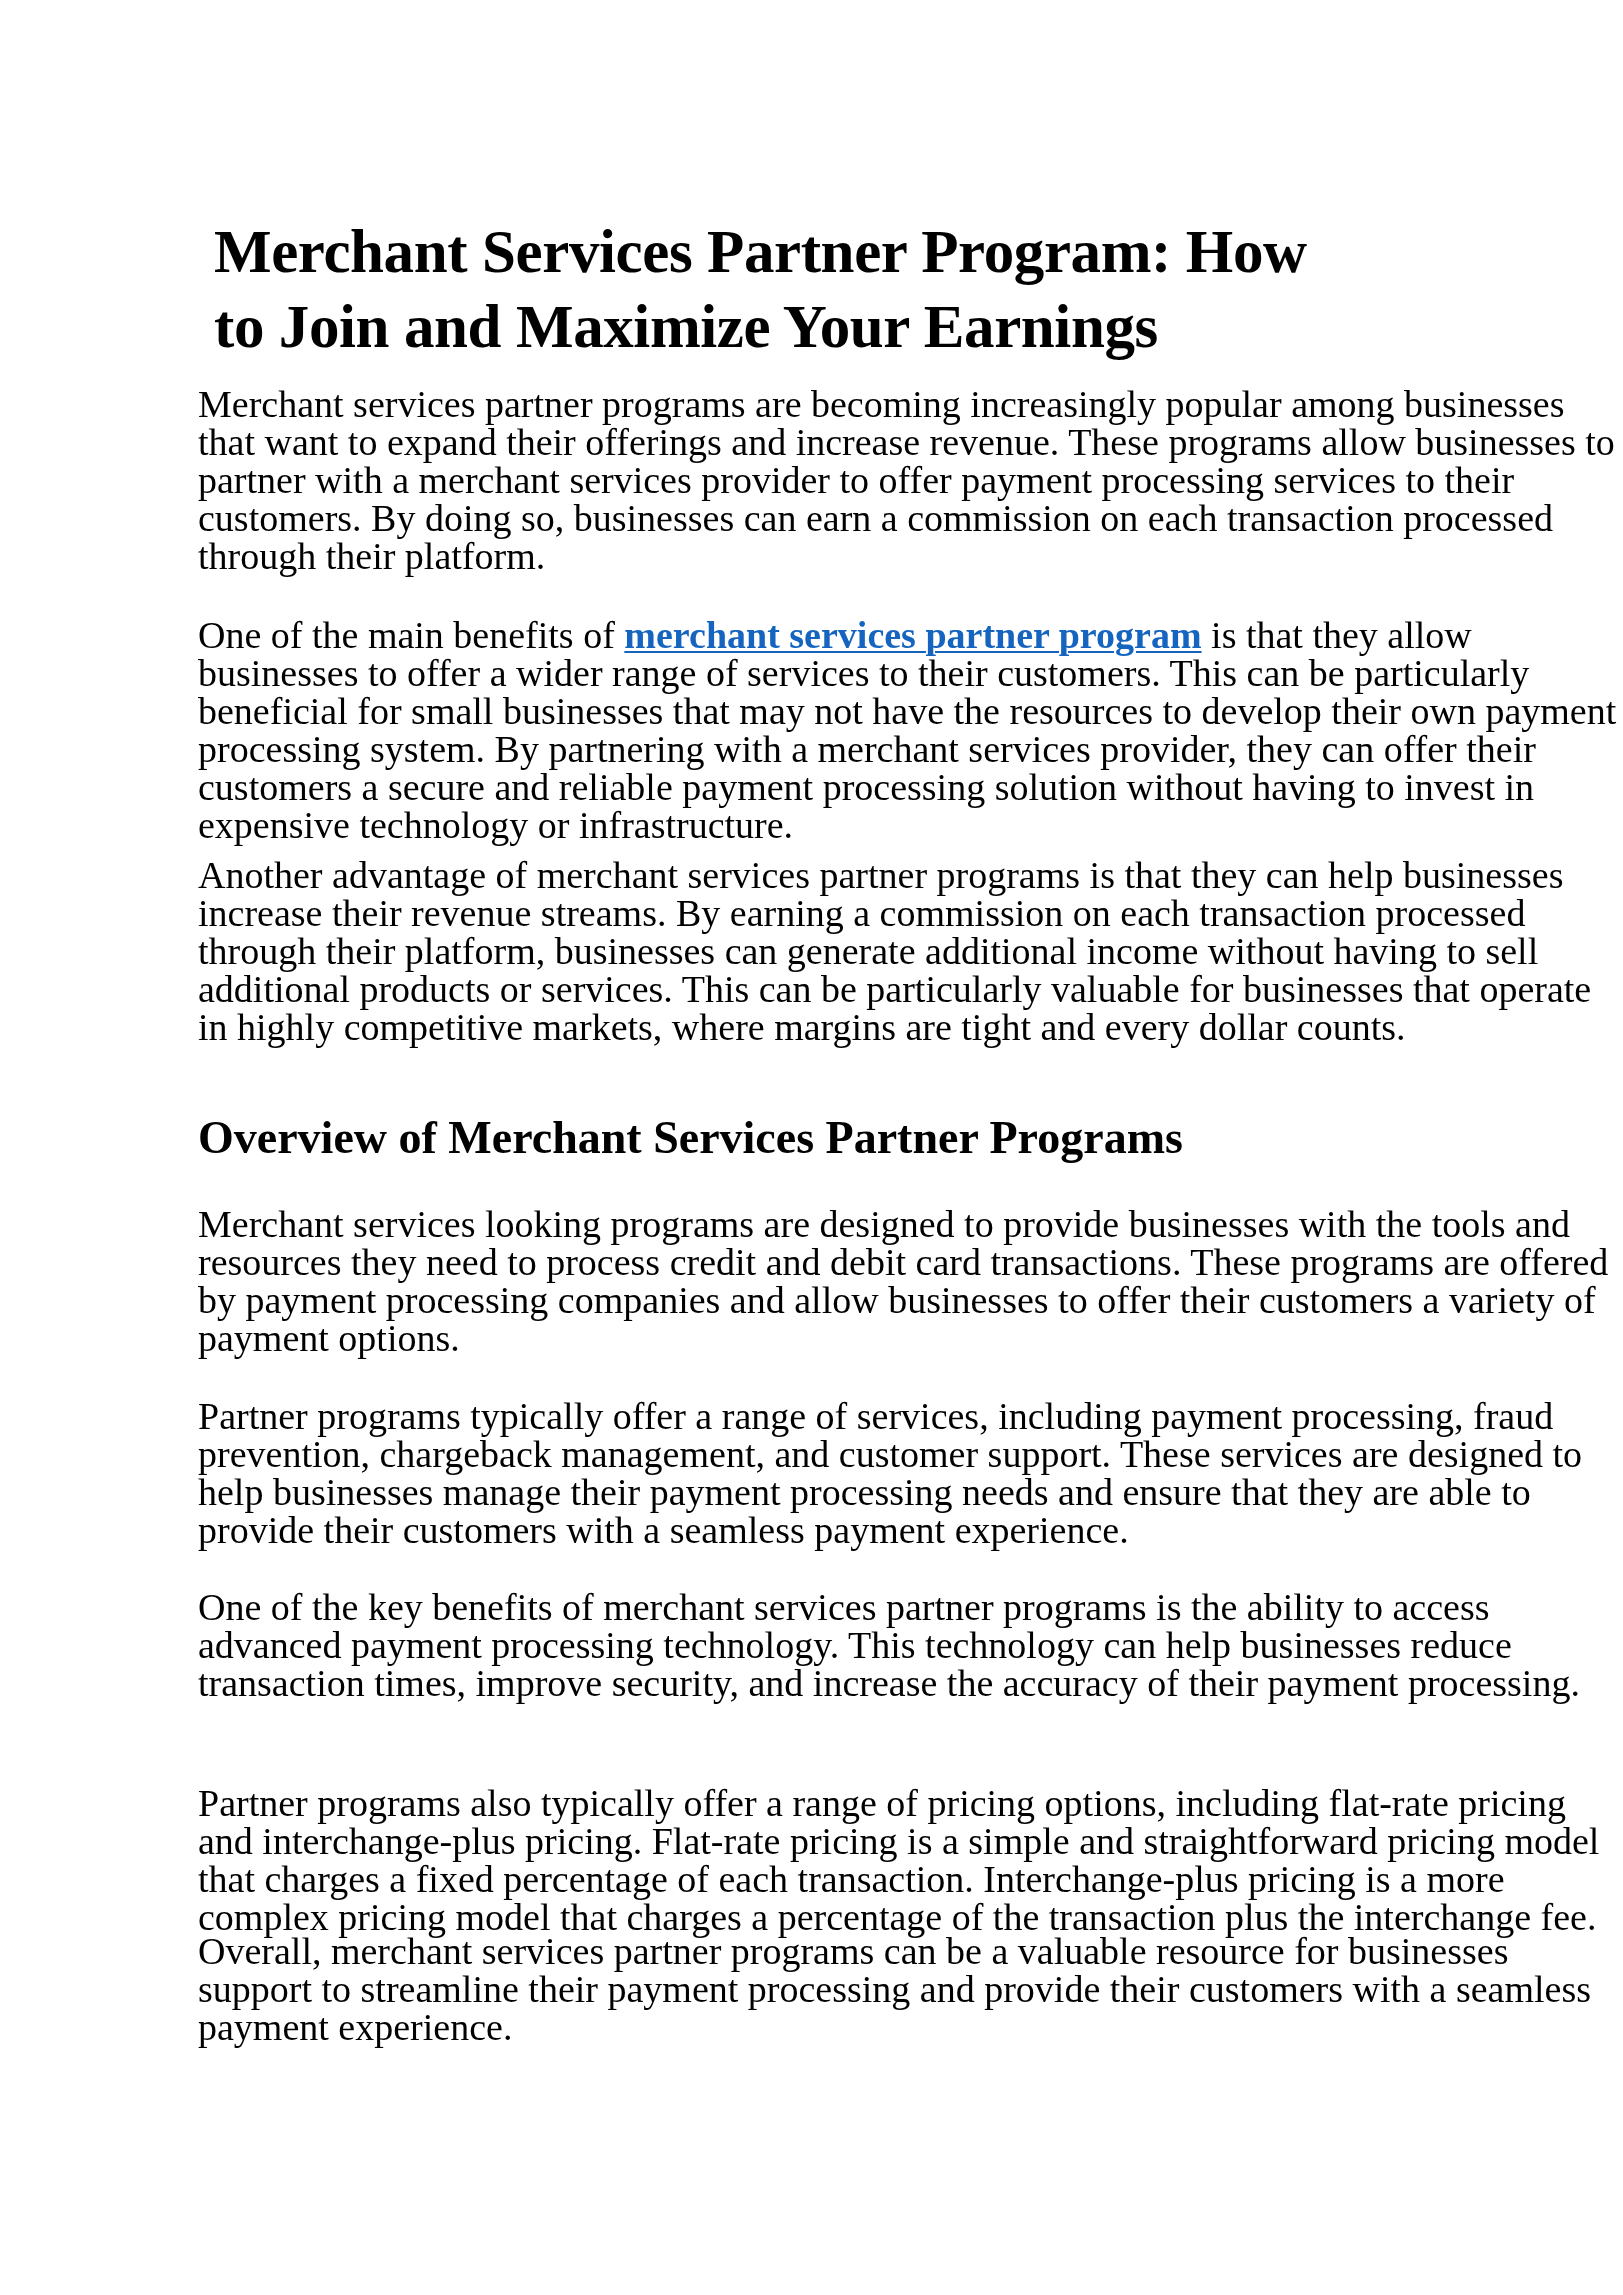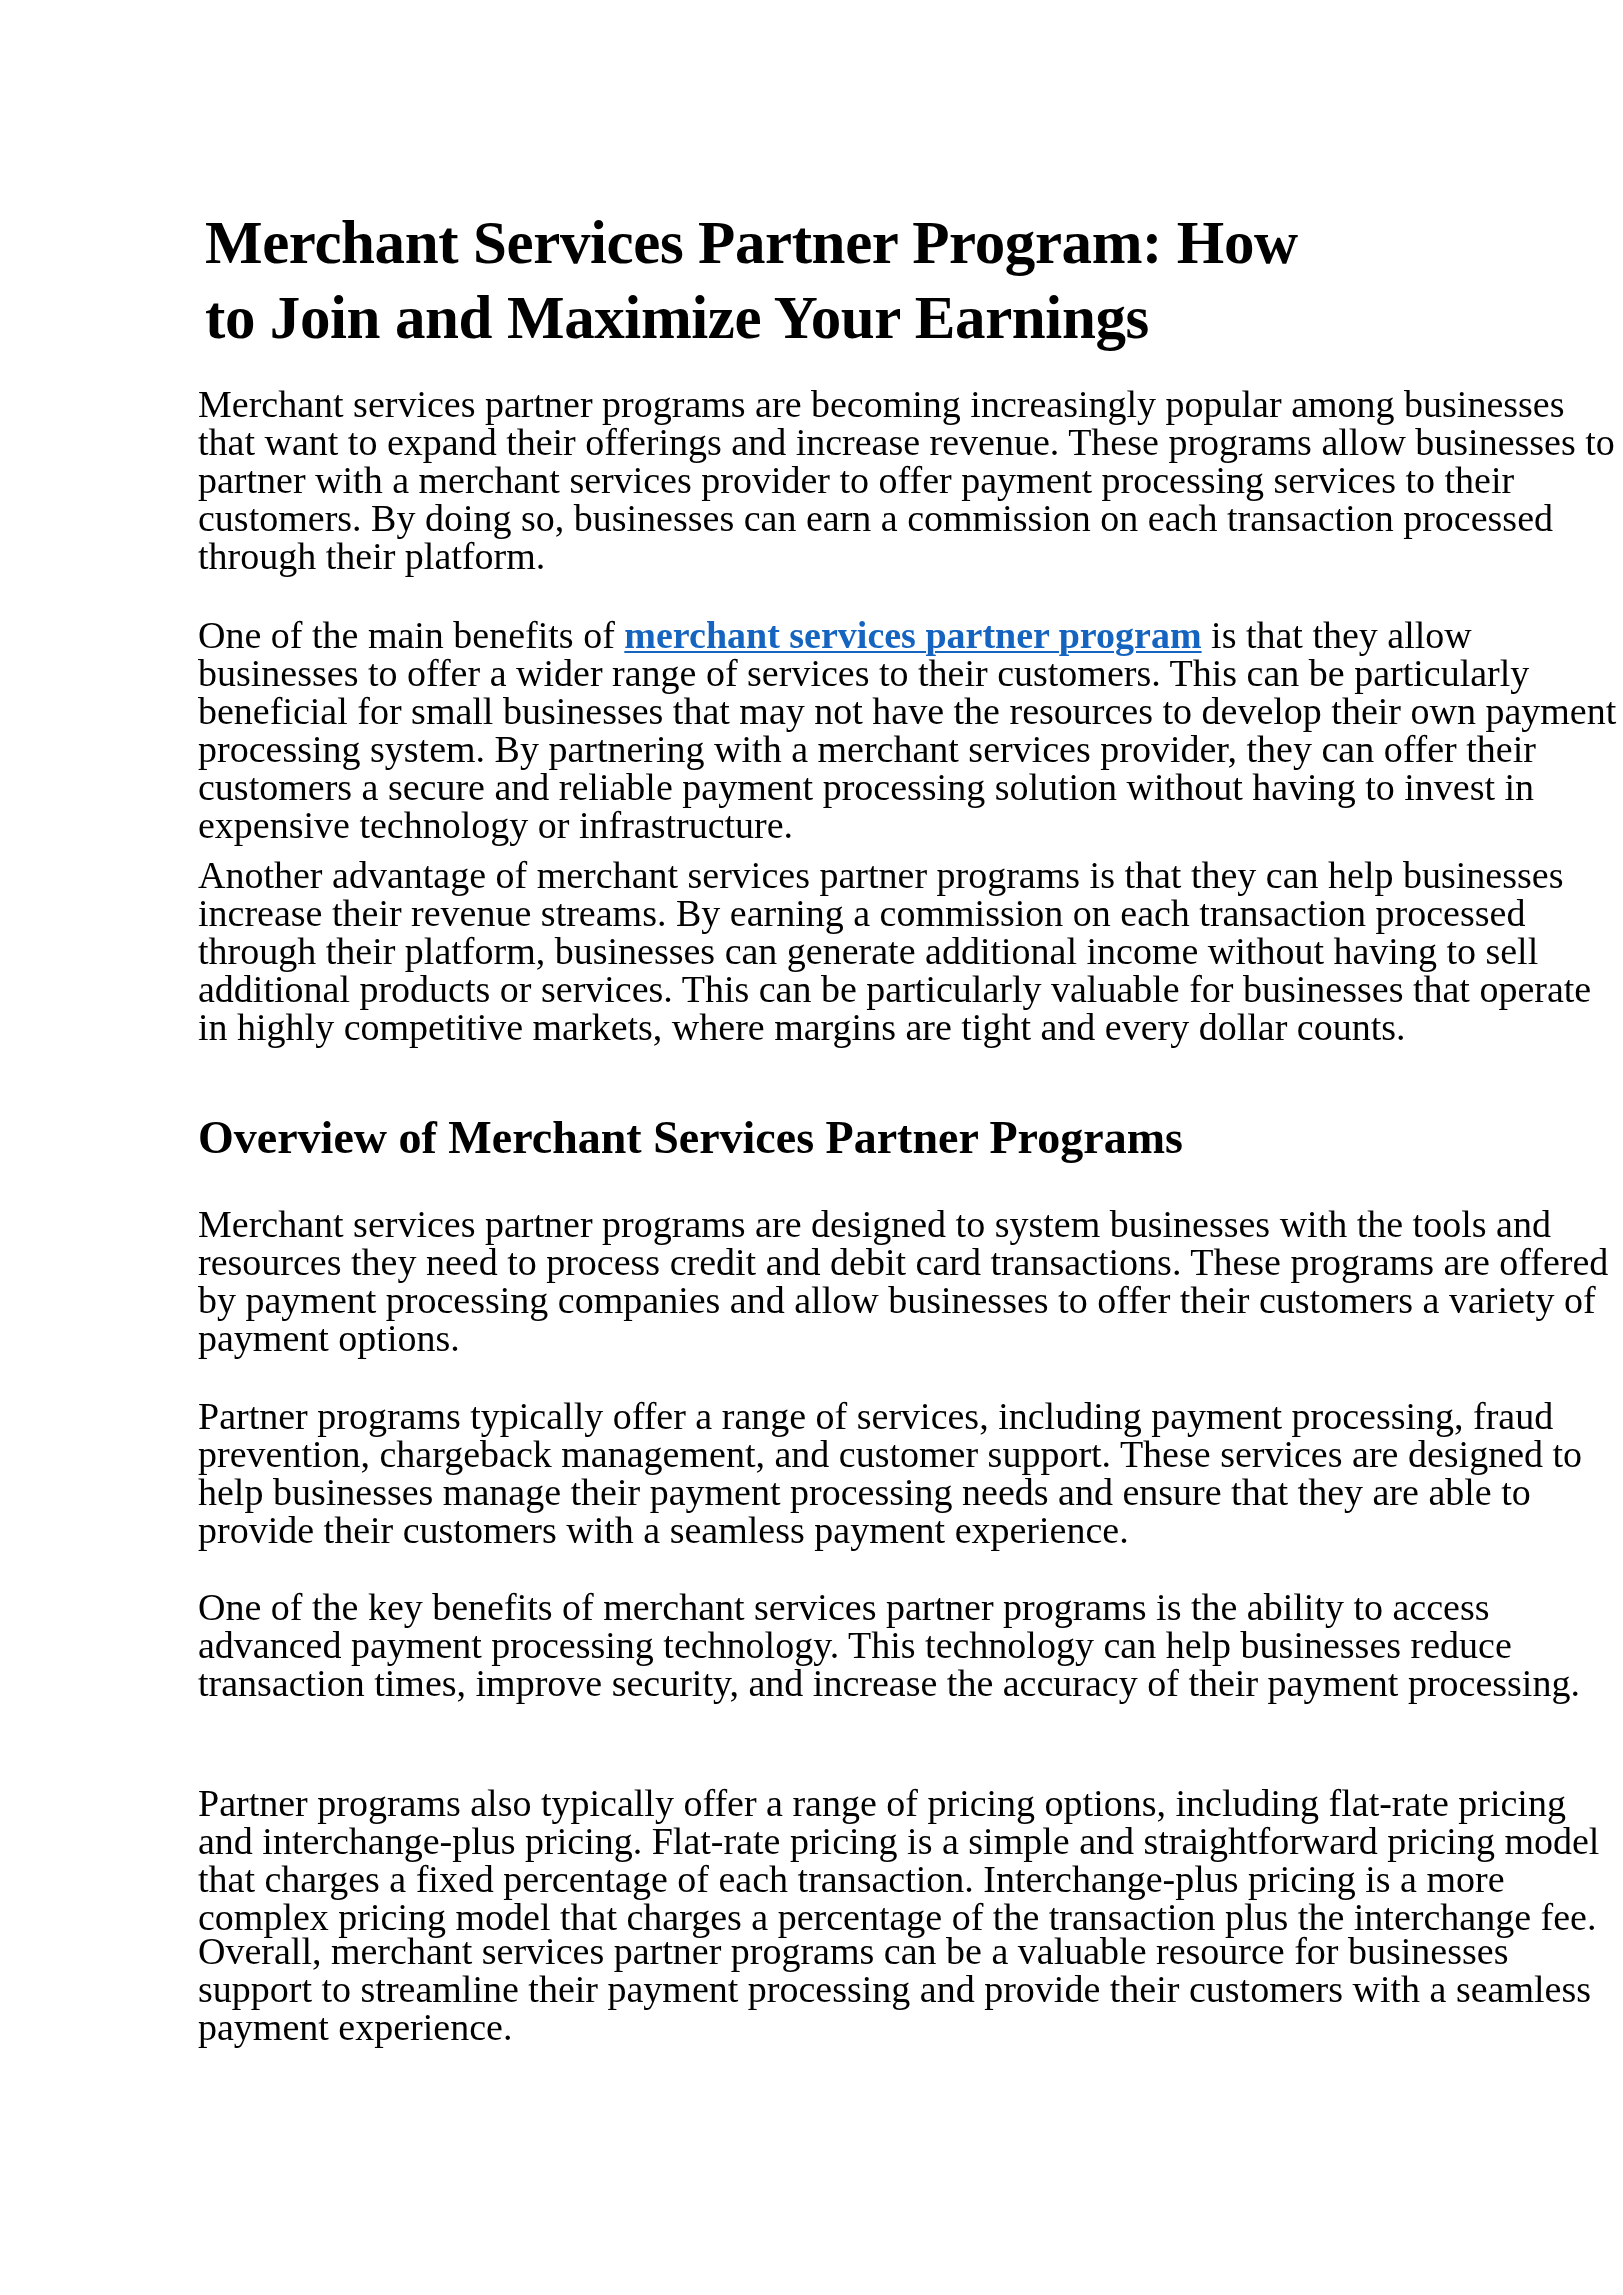--- a/index.html
+++ b/index.html
@@ -1,19 +1,19 @@
 <!DOCTYPE html>
 <html style="font-size:12.3px"><head>
 <meta charset="utf-8">
 <style>
   html, body { margin: 0; padding: 0; background: #ffffff; }
   body { width: 1624px; height: 2295px; position: relative; overflow: hidden;
          font-family: "Liberation Serif", "DejaVu Serif", serif; color: #000; }
   .page { position: absolute; left: 198px; top: 0; width: 1259px; }
-  .title { position: absolute; left: 0; top: 198px; margin: 7px;
+  .title { position: absolute; left: 0; top: 198px; margin: 16px;
            font-size: 61px; font-weight: bold; line-height: 75px; letter-spacing: -0.4px; }
   .title .ln { display: block; white-space: nowrap; }
   .h2 { position: absolute; left: 0; margin: 0; font-size: 46px; font-weight: bold;
         line-height: 54px; white-space: nowrap; }
   .para { position: absolute; left: 0; margin: 0; font-size: 38px; line-height: 38px; }
   .para .ln { display: block; white-space: nowrap; }
   a.link { color: #1565c0; font-weight: bold; text-decoration: underline;
            text-decoration-thickness: 2.3px; text-underline-offset: 3.1px; }
 </style>
 </head>
@@ -47,21 +47,21 @@
     <span class="ln">Another advantage of merchant services partner programs is that they can help businesses</span>
     <span class="ln">increase their revenue streams. By earning a commission on each transaction processed</span>
     <span class="ln">through their platform, businesses can generate additional income without having to sell</span>
     <span class="ln">additional products or services. This can be particularly valuable for businesses that operate</span>
     <span class="ln">in highly competitive markets, where margins are tight and every dollar counts.</span>
   </p>
 
   <h2 class="h2" style="top:1111px">Overview of Merchant Services Partner Programs</h2>
 
   <p class="para" style="top:1205px">
-    <span class="ln">Merchant services partner programs are designed to system businesses with the tools and</span>
+    <span class="ln">Merchant services looking programs are designed to provide businesses with the tools and</span>
     <span class="ln">resources they need to process credit and debit card transactions. These programs are offered</span>
     <span class="ln">by payment processing companies and allow businesses to offer their customers a variety of</span>
     <span class="ln">payment options.</span>
   </p>
 
   <p class="para" style="top:1397px">
     <span class="ln">Partner programs typically offer a range of services, including payment processing, fraud</span>
     <span class="ln">prevention, chargeback management, and customer support. These services are designed to</span>
     <span class="ln">help businesses manage their payment processing needs and ensure that they are able to</span>
     <span class="ln">provide their customers with a seamless payment experience.</span>

